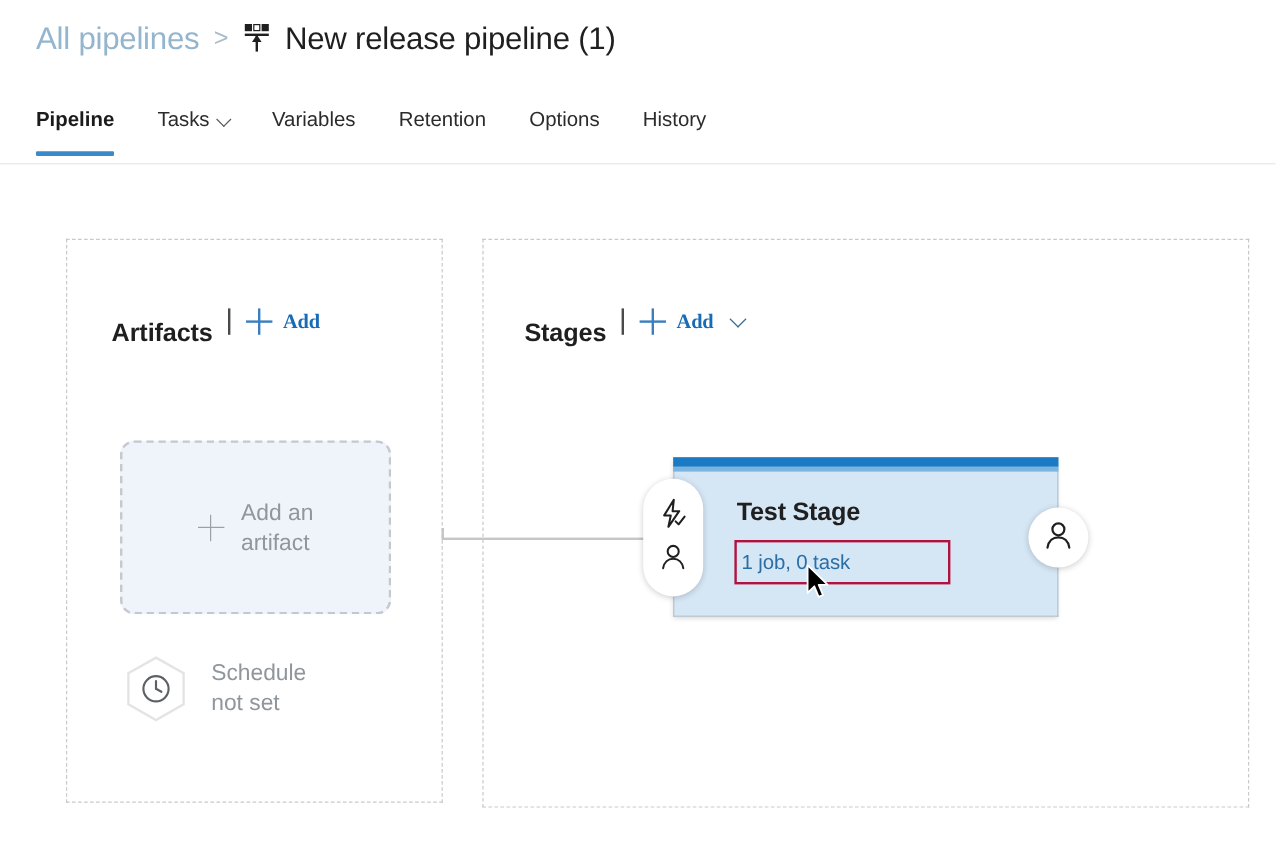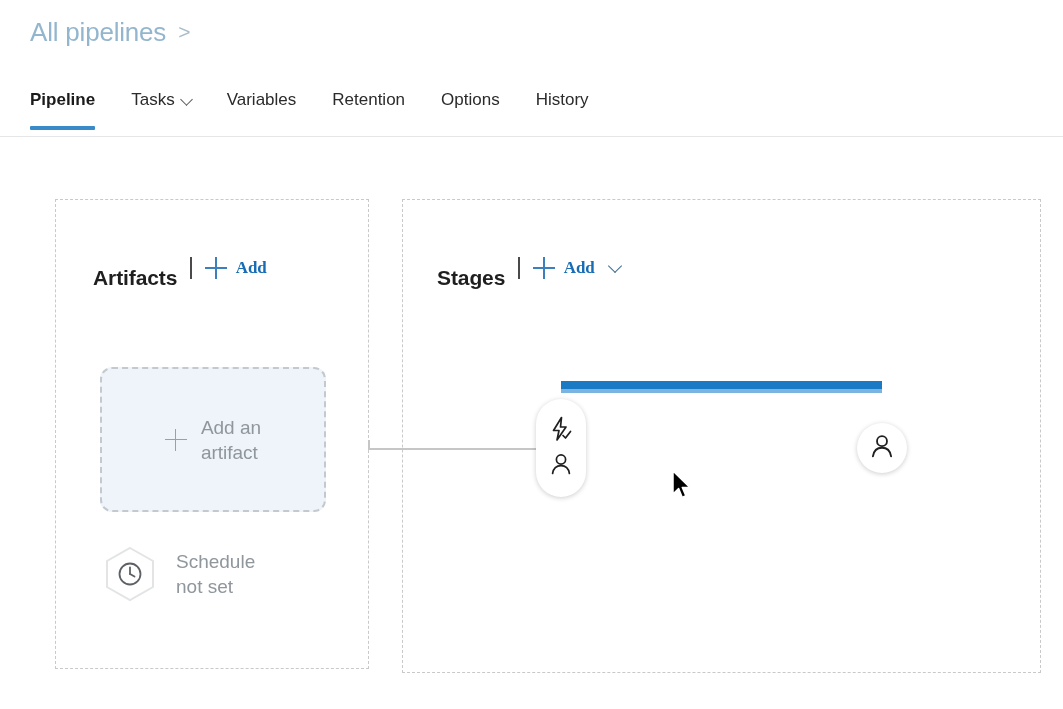--- a/index.html
+++ b/index.html
@@ -415,20 +415,31 @@
   }
 </style>
 </head>
 <body>
 
 <div id="root">
 
   <div class="breadcrumb">
     <span class="crumb-link">All pipelines</span>
     <span class="crumb-sep">&gt;</span>
+    <span class="crumb-current-wrap">
+      <span class="pipeline-icon">
+        <span class="sq s1"></span>
+        <span class="sq s2"></span>
+        <span class="sq s3"></span>
+        <span class="hbar"></span>
+        <span class="ahead"></span>
+        <span class="stem"></span>
+      </span>
+      <span class="crumb-current">New release pipeline (1)</span>
+    </span>
   </div>
 
   <div class="tabbar">
     <div class="tabs-inner">
       <div class="tab active">
         <span>Pipeline</span>
       </div>
       <div class="tab">
         <span>Tasks</span>
         <span class="chev"></span>
@@ -487,20 +498,26 @@
         <span class="plus-lg"></span>
         <span class="add-label">Add</span>
         <span class="chev-blue"></span>
       </span>
     </div>
   </div>
 
   <div id="connector-elbow"></div>
   <div id="connector"></div>
 
+  <div id="stage-card">
+    <span class="stage-title">Test Stage</span>
+    <span id="stage-jobs-link">
+      <span class="jobs-text">1 job, 0 task</span>
+    </span>
+  </div>
   <div id="stage-card-topbar"></div>
   <div id="stage-card-topbar-light"></div>
 
   <div id="pre-deploy-pill">
     <span>
       <svg width="24" height="26" viewBox="0 0 24 26">
         <path d="M12.5 1.5 L4.5 14.5 L10 14.5 L8 24 L17 11 L11.5 11 Z" fill="none" stroke="#1f1f1f" stroke-width="1.7" stroke-linejoin="round"></path>
         <path d="M14 19.5 L16.5 22 L21.5 15.5" fill="none" stroke="#1f1f1f" stroke-width="1.7" stroke-linecap="round" stroke-linejoin="round"></path>
       </svg>
     </span>

